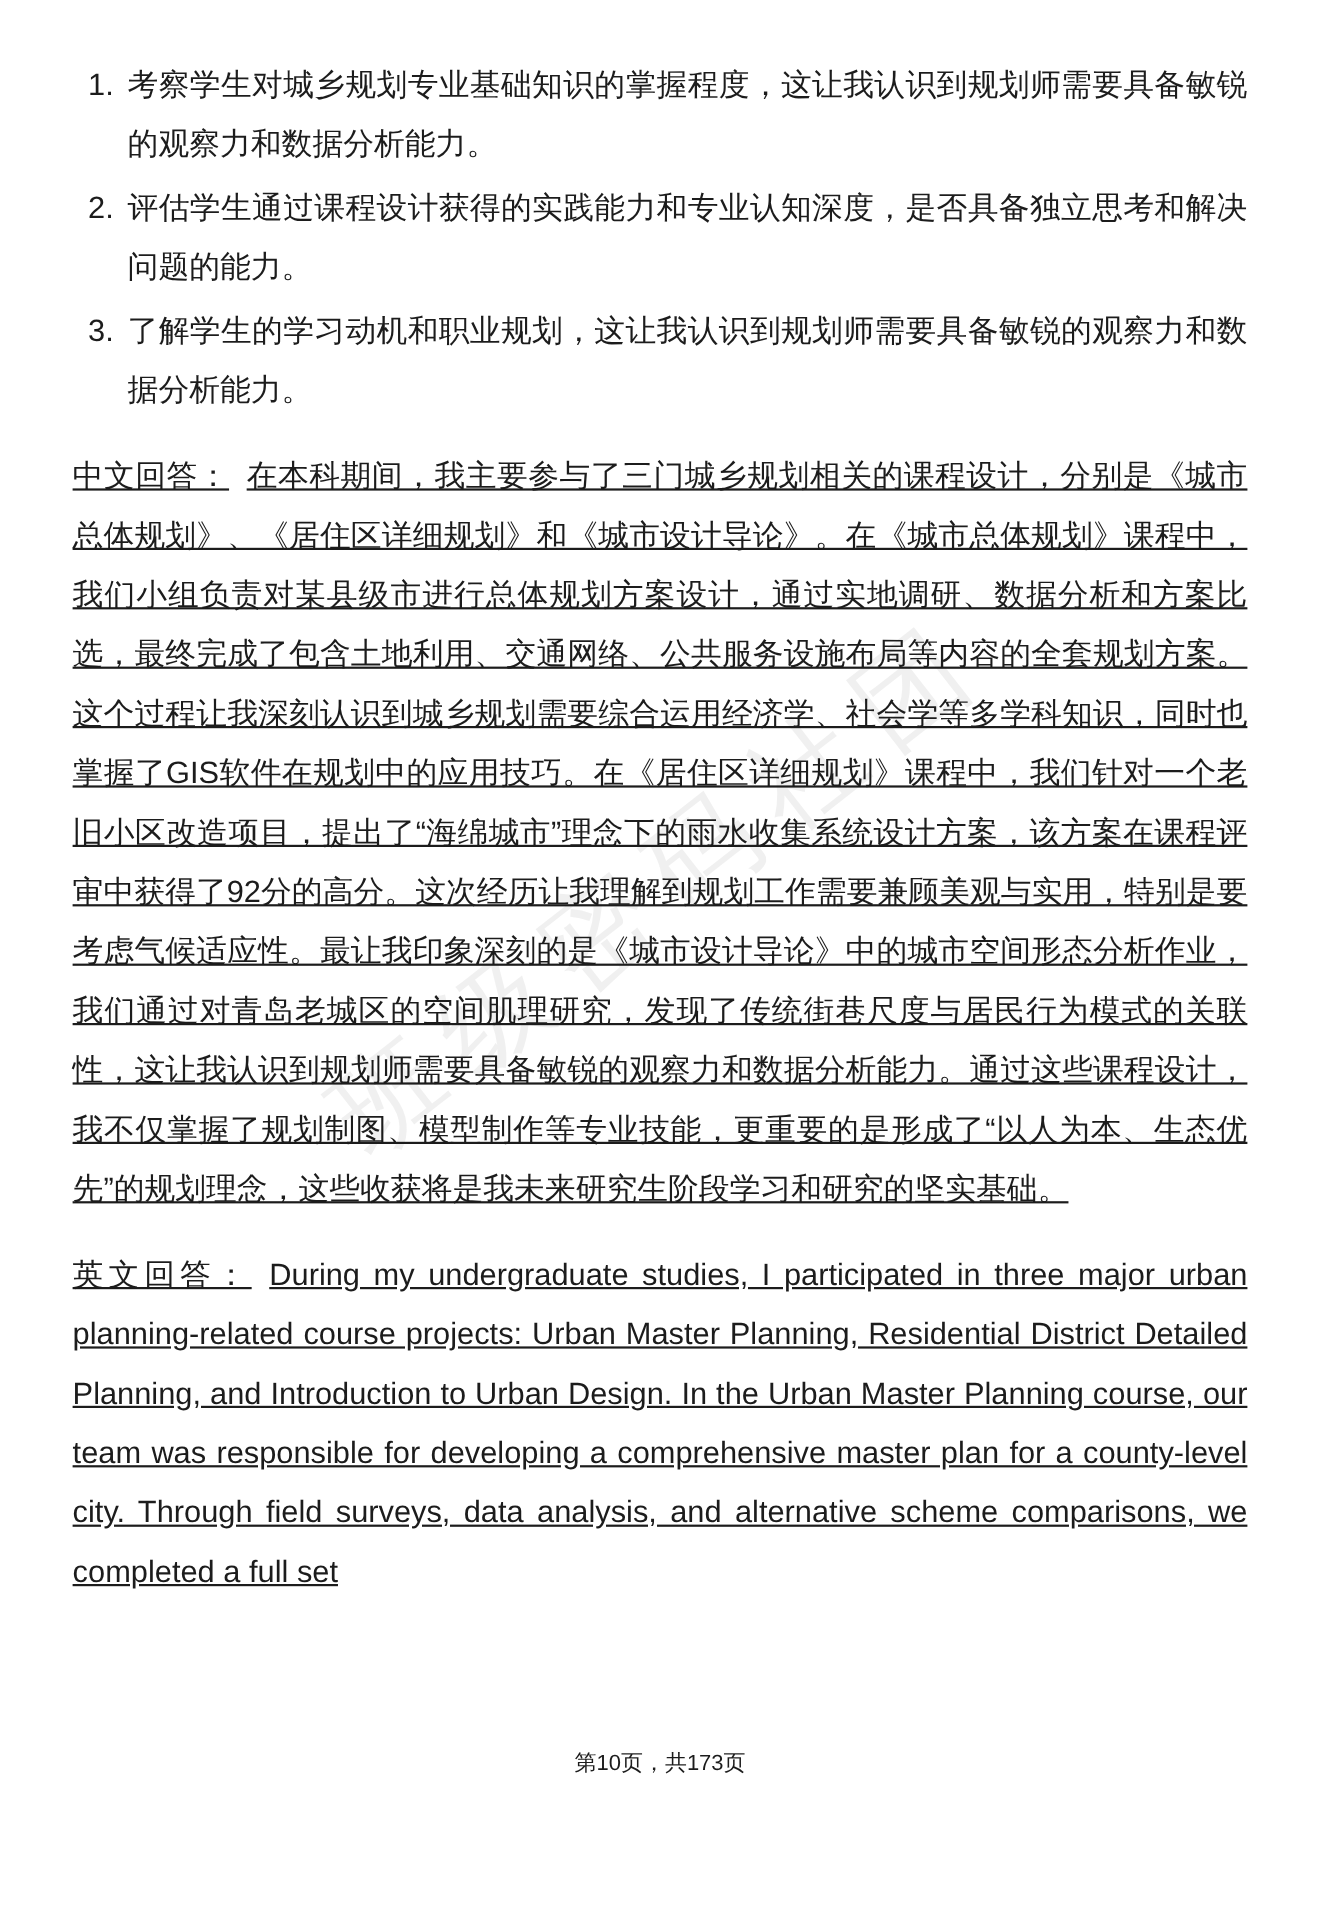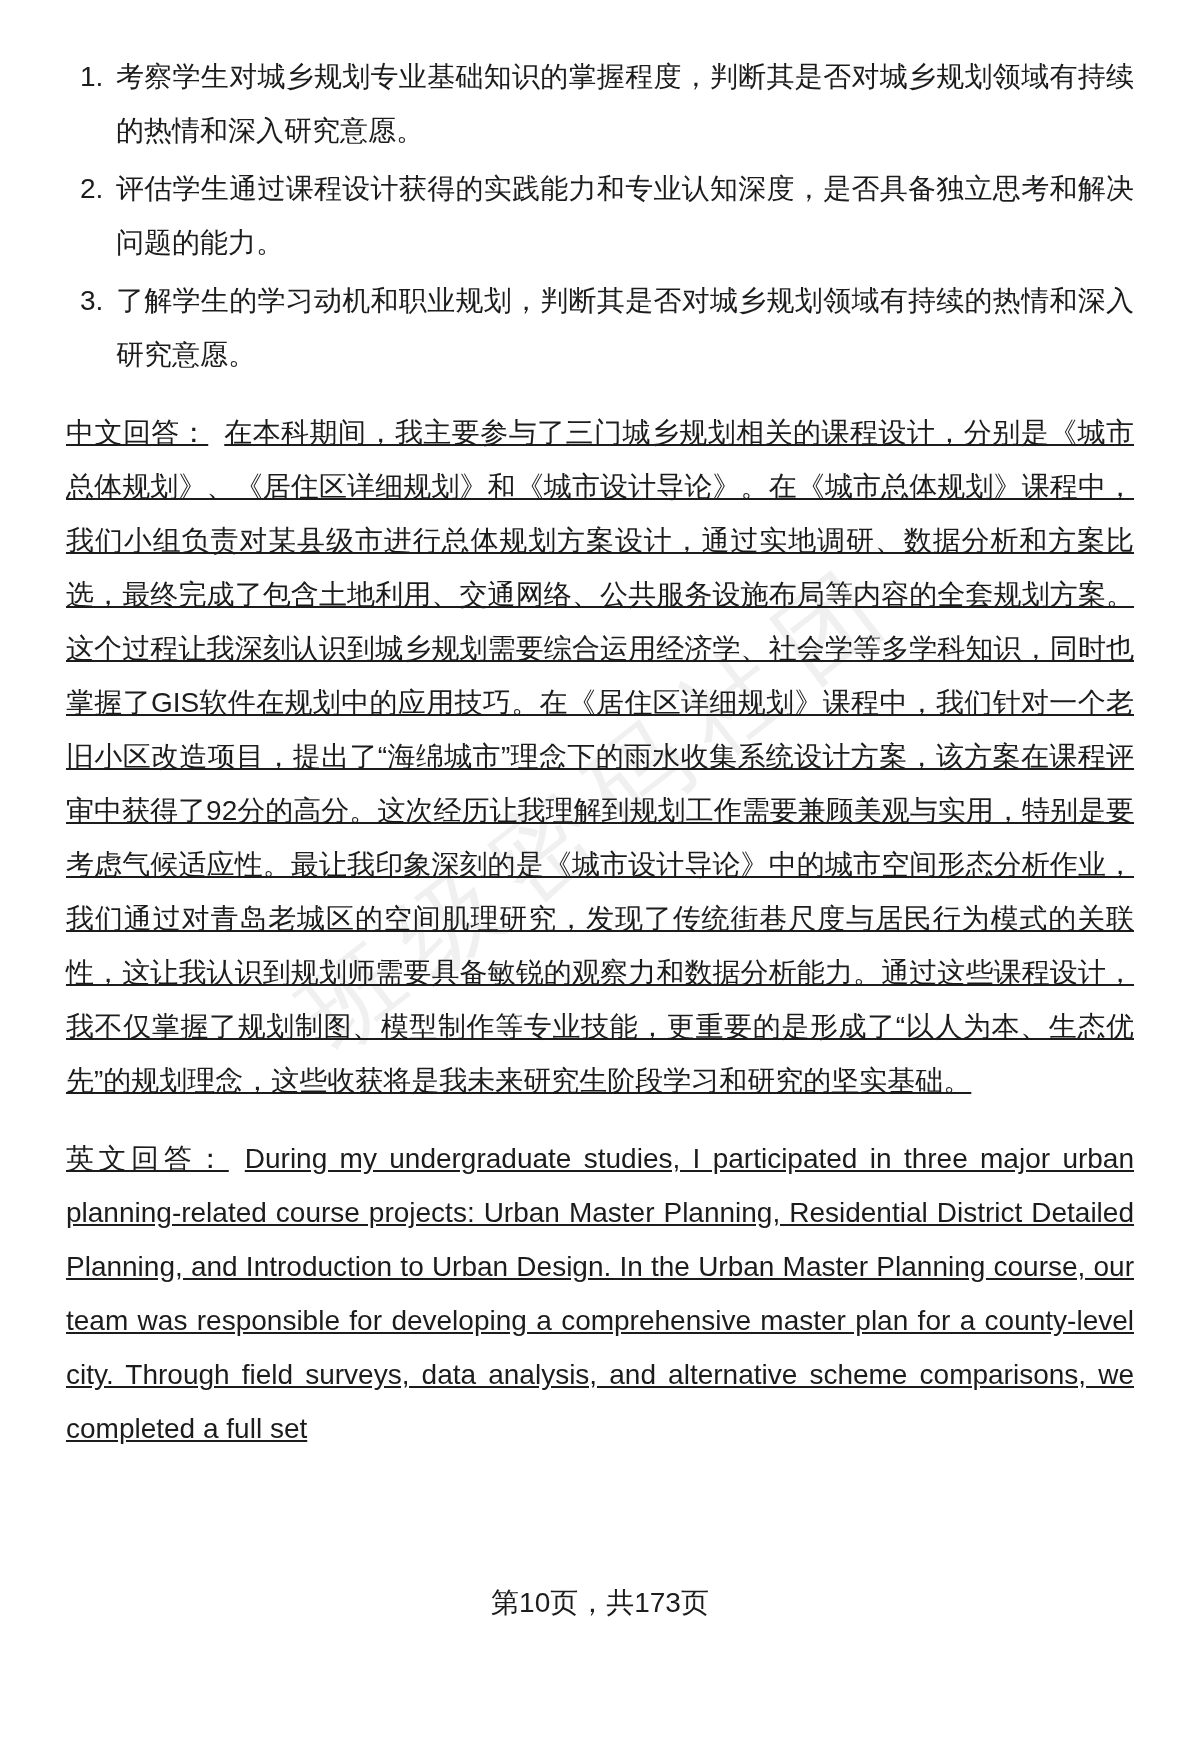--- a/index.html
+++ b/index.html
@@ -61,45 +61,45 @@
   }
   .para .label {
     margin-right: 16px;
   }
   .footer {
     position: absolute;
     left: 0;
     right: 0;
     top: 1583px;
     text-align: center;
-    font-size: 28px;
+    font-size: 20px;
     line-height: 40px;
     color: #1c1c1c;
     z-index: 1;
   }
 </style>
 </head>
 <body>
 
 <div class="watermark">班级密码社团</div>
 
 <div class="page">
 
   <div class="list">
     <div class="list-item">
       <span class="num">1.</span>
-      <span class="txt">考察学生对城乡规划专业基础知识的掌握程度，判断其是否对城乡规划领域有持续的热情和深入研究意愿。</span>
+      <span class="txt">考察学生对城乡规划专业基础知识的掌握程度，这让我认识到规划师需要具备敏锐的观察力和数据分析能力。</span>
     </div>
     <div class="list-item">
       <span class="num">2.</span>
       <span class="txt">评估学生通过课程设计获得的实践能力和专业认知深度，是否具备独立思考和解决问题的能力。</span>
     </div>
     <div class="list-item">
       <span class="num">3.</span>
-      <span class="txt">了解学生的学习动机和职业规划，判断其是否对城乡规划领域有持续的热情和深入研究意愿。</span>
+      <span class="txt">了解学生的学习动机和职业规划，这让我认识到规划师需要具备敏锐的观察力和数据分析能力。</span>
     </div>
   </div>
 
   <p class="para"><span class="label">中文回答：</span><span>在本科期间，我主要参与了三门城乡规划相关的课程设计，分别是《城市总体规划》、《居住区详细规划》和《城市设计导论》。在《城市总体规划》课程中，我们小组负责对某县级市进行总体规划方案设计，通过实地调研、数据分析和方案比选，最终完成了包含土地利用、交通网络、公共服务设施布局等内容的全套规划方案。这个过程让我深刻认识到城乡规划需要综合运用经济学、社会学等多学科知识，同时也掌握了GIS软件在规划中的应用技巧。在《居住区详细规划》课程中，我们针对一个老旧小区改造项目，提出了“海绵城市”理念下的雨水收集系统设计方案，该方案在课程评审中获得了92分的高分。这次经历让我理解到规划工作需要兼顾美观与实用，特别是要考虑气候适应性。最让我印象深刻的是《城市设计导论》中的城市空间形态分析作业，我们通过对青岛老城区的空间肌理研究，发现了传统街巷尺度与居民行为模式的关联性，这让我认识到规划师需要具备敏锐的观察力和数据分析能力。通过这些课程设计，我不仅掌握了规划制图、模型制作等专业技能，更重要的是形成了“以人为本、生态优先”的规划理念，这些收获将是我未来研究生阶段学习和研究的坚实基础。</span></p>
 
   <p class="para"><span class="label">英文回答：</span><span>During my undergraduate studies, I participated in three major urban planning-related course projects: Urban Master Planning, Residential District Detailed Planning, and Introduction to Urban Design. In the Urban Master Planning course, our team was responsible for developing a comprehensive master plan for a county-level city. Through field surveys, data analysis, and alternative scheme comparisons, we completed a full set</span></p>
 
 </div>
 
 <div class="footer">第10页，共173页</div>

